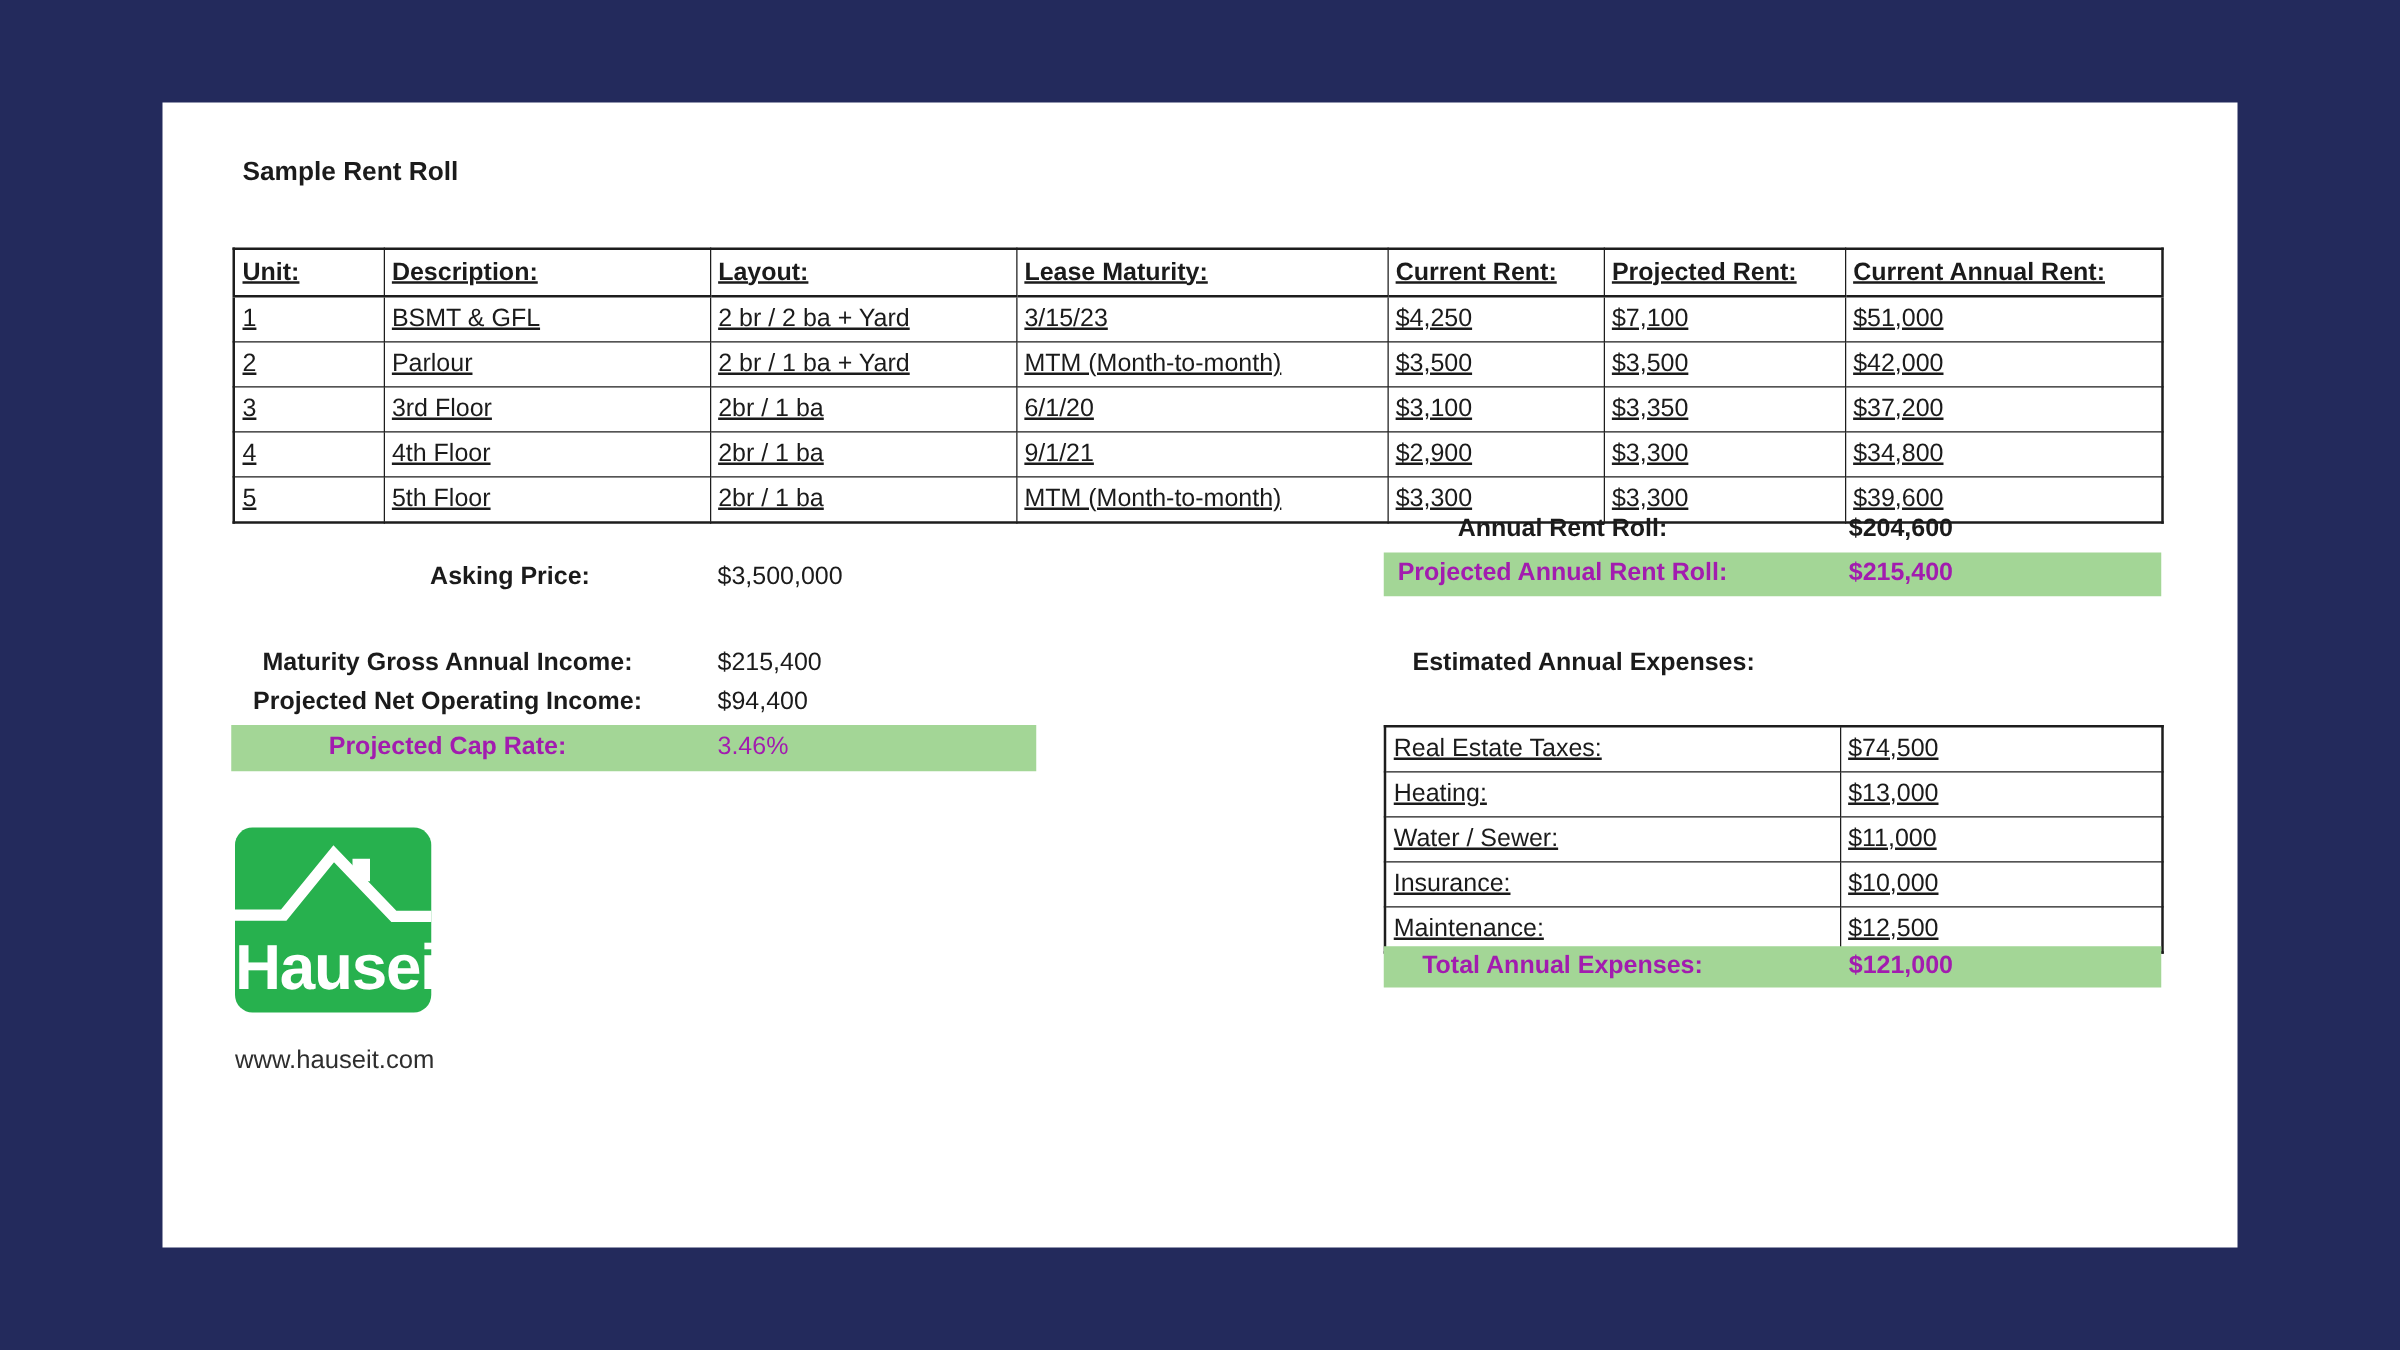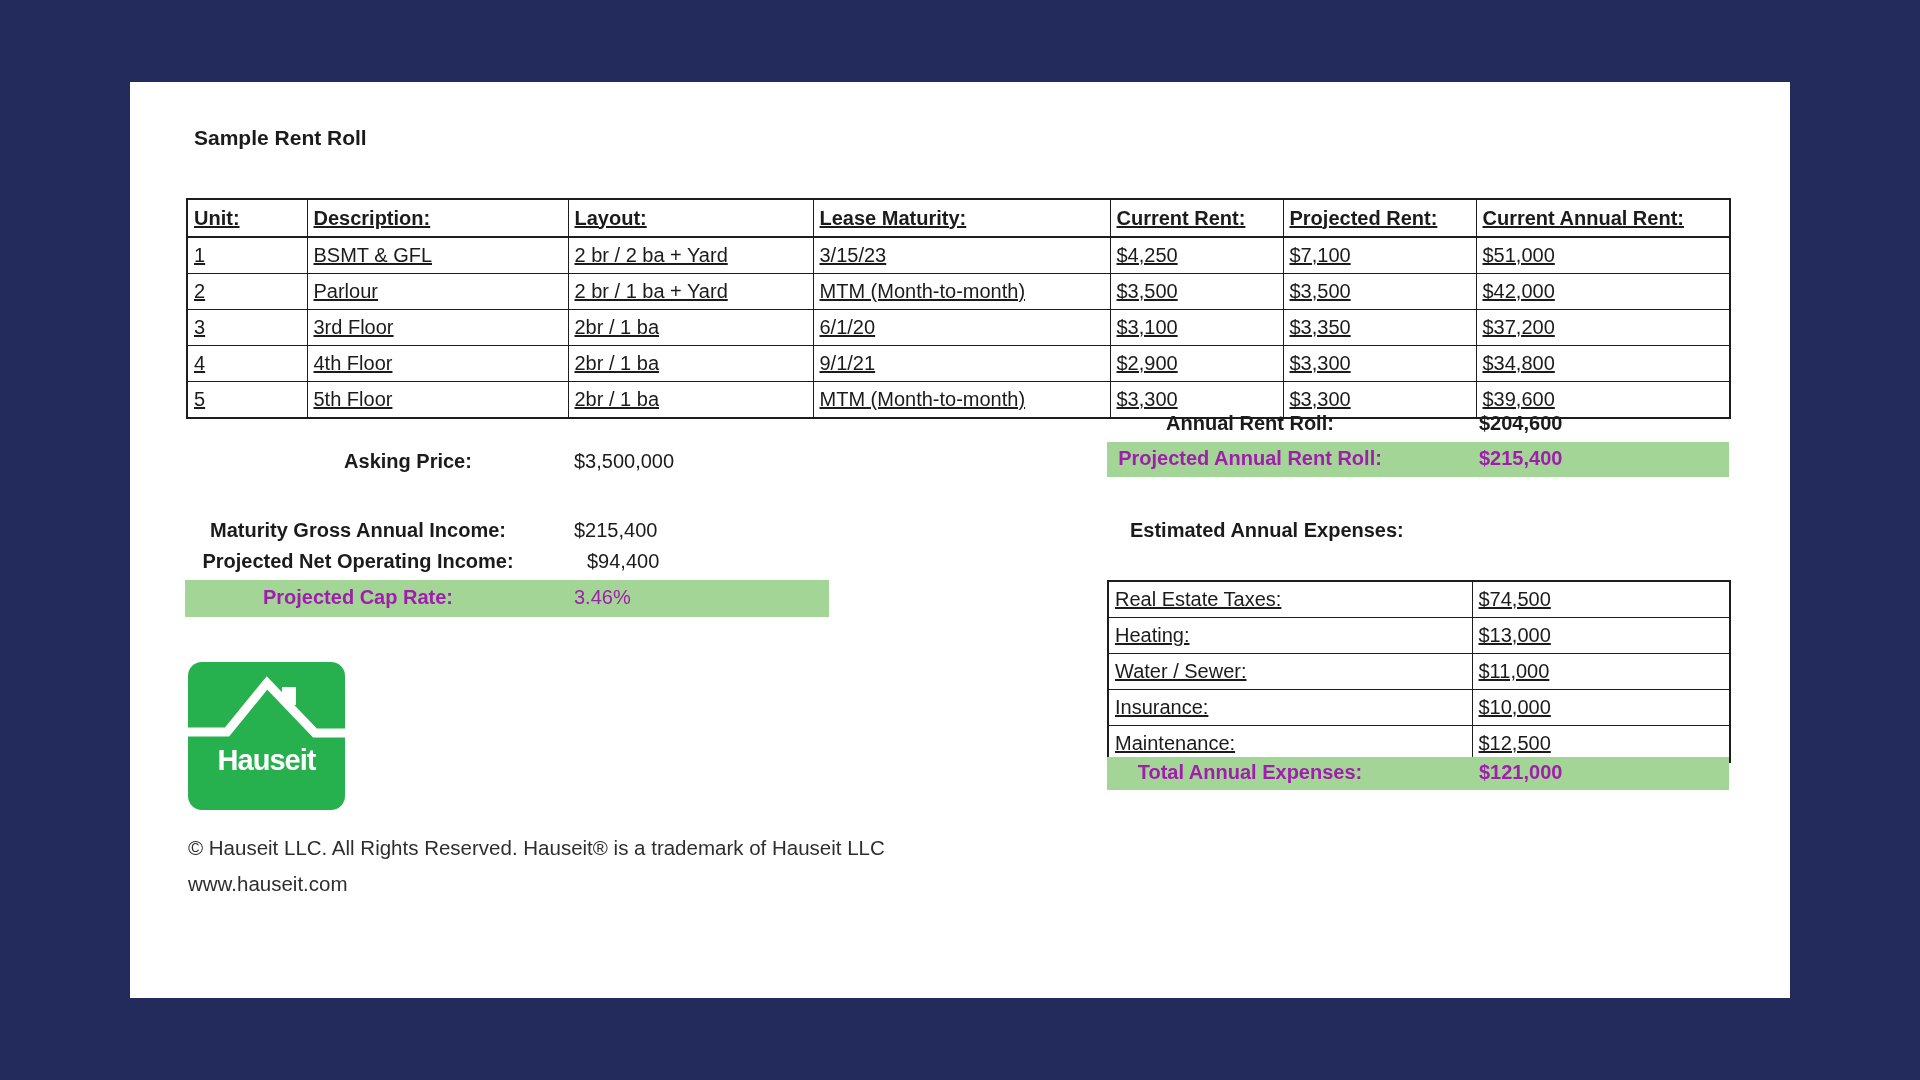--- a/index.html
+++ b/index.html
@@ -33,22 +33,22 @@
   .b{font-weight:bold;}
   .hl{position:absolute;background:#a3d696;}
   .on-green{color:#a21caf;}
   
   .logo{
     position:absolute;left:58px;top:580px;width:157px;height:148px;
     background:#27b14e;border-radius:14px;
   }
   .logo svg{position:absolute;left:0;top:0;}
   .logo .wordmark{
-    position:absolute;left:0;top:82px;width:157px;text-align:center;
-    color:#ffffff;font-size:29px;font-weight:bold;letter-spacing:-1px;
+    position:absolute;left:0;top:82px;width:157px;text-align:left;
+    color:#ffffff;font-size:51px;font-weight:bold;letter-spacing:-1px;
   }
   
   .footer{left:58px;top:748px;font-size:20.5px;color:#2e2e2e;line-height:36px;}
 </style>
 </head>
 <body>
 
 <div class="paper">
 
   <div class="abs doc-title">Sample Rent Roll</div>
@@ -130,21 +130,21 @@
   <div class="lbl on-green" style="left:900px;top:365px;width:440px;">Projected Annual Rent Roll:</div>
   <div class="val b on-green" style="left:1349px;top:365px;">$215,400</div>
 
   <div class="lbl" style="left:128px;top:368px;width:300px;">Asking Price:</div>
   <div class="val" style="left:444px;top:368px;">$3,500,000</div>
 
   <div class="lbl" style="left:28px;top:437px;width:400px;">Maturity Gross Annual Income:</div>
   <div class="val" style="left:444px;top:437px;">$215,400</div>
 
   <div class="lbl" style="left:28px;top:468px;width:400px;">Projected Net Operating Income:</div>
-  <div class="val" style="left:457px;top:468px;">$94,400</div>
+  <div class="val" style="left:444px;top:468px;">$94,400</div>
 
   <div class="hl" style="left:55px;top:498px;width:644px;height:37px;"></div>
   <div class="lbl on-green" style="left:28px;top:504px;width:400px;">Projected Cap Rate:</div>
   <div class="val on-green" style="left:444px;top:504px;">3.46%</div>
 
   <div class="abs b" style="left:1000px;top:437px;font-size:20px;">Estimated Annual Expenses:</div>
 
   <table class="sheet" id="expense-table">
     <colgroup>
         <col style="width:364px">
@@ -180,17 +180,16 @@
 
   <div class="logo">
     <svg width="157" height="96" viewBox="0 0 157 96">
       <rect x="94" y="25" width="14" height="18" fill="#ffffff"></rect>
       <polyline points="-4,70 39,70 79,21 127,71 161,71" fill="none" stroke="#ffffff" stroke-width="9" stroke-linecap="square" stroke-linejoin="miter"></polyline>
     </svg>
     <div class="wordmark">Hauseit</div>
   </div>
 
   <div class="abs footer">
-    <div>© Hauseit LLC. All Rights Reserved. Hauseit® is a trademark of Hauseit LLC</div>
     <div>www.hauseit.com</div>
   </div>
 
 </div>
 
 </body></html>

